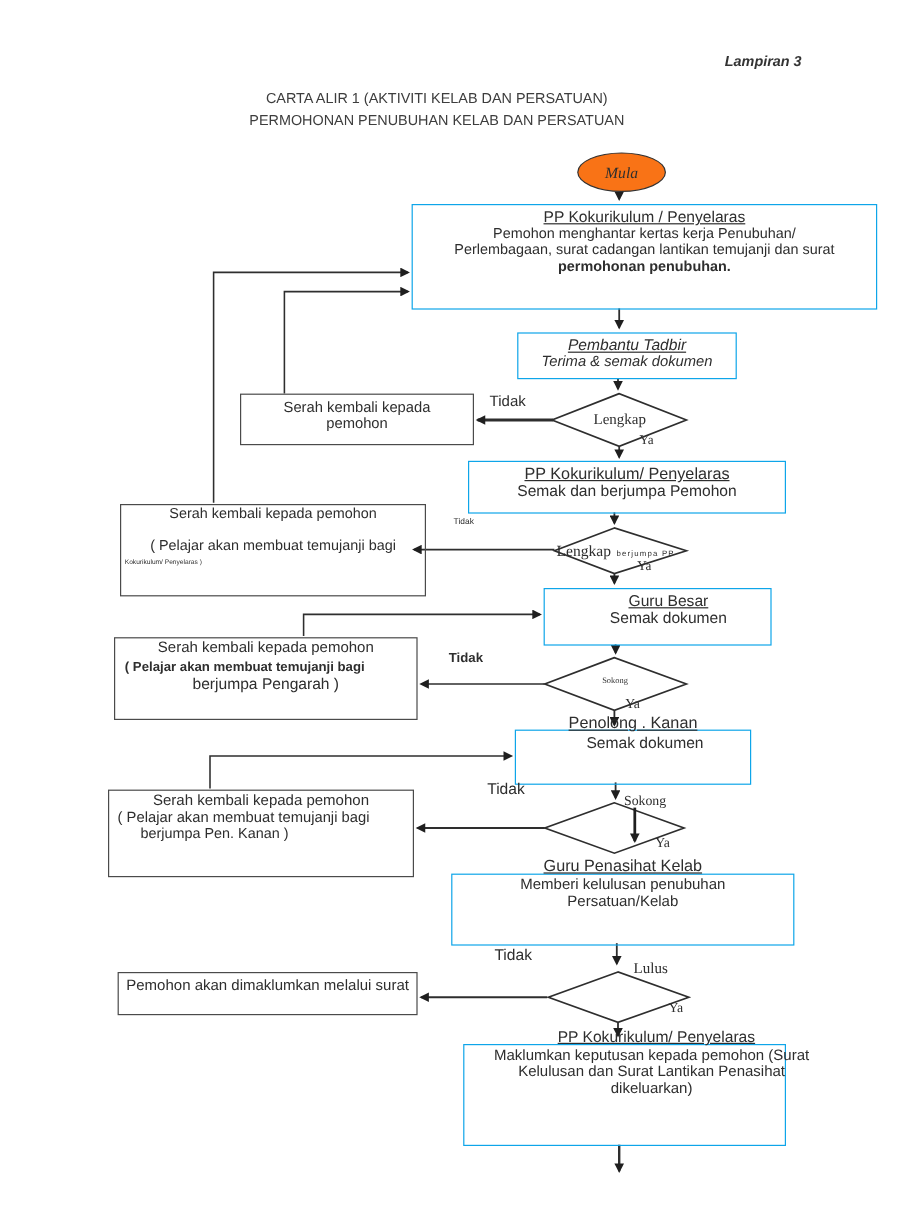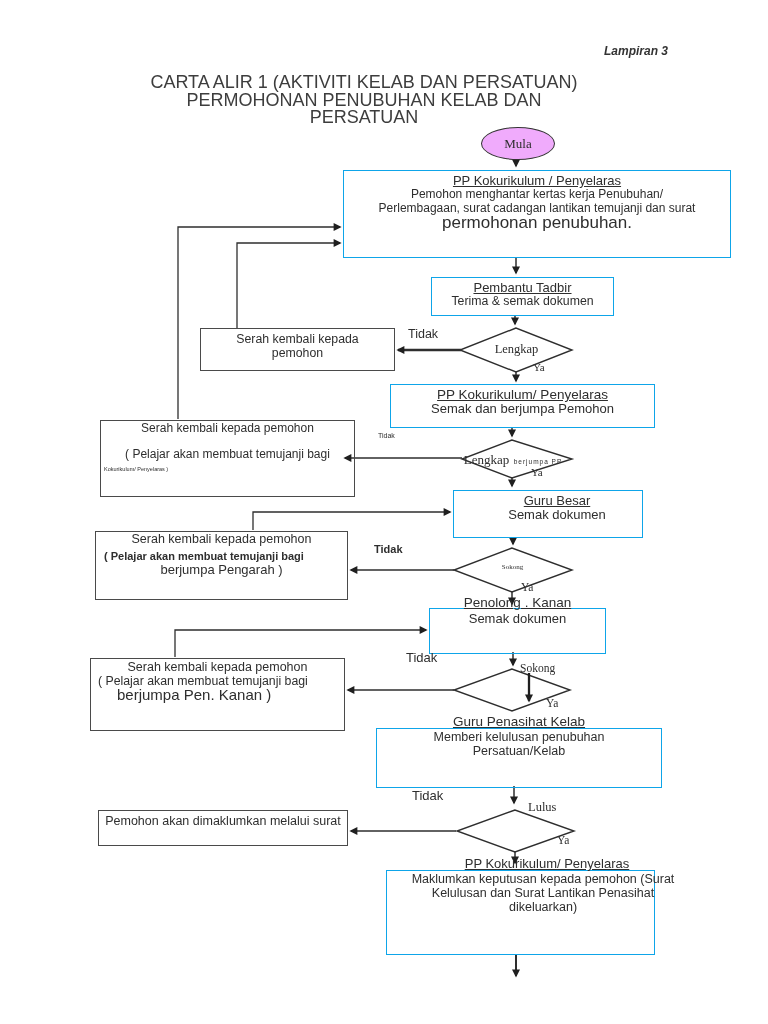--- a/index.html
+++ b/index.html
@@ -5,24 +5,24 @@
   html,body{margin:0;padding:0;background:#ffffff;}
   .page{position:relative;width:768px;height:1024px;background:#fff;overflow:hidden;
         font-family:"Liberation Sans","DejaVu Sans",sans-serif;color:#2e2e2e;}
   svg.wires{position:absolute;left:0;top:0;z-index:1;}
   .node{position:absolute;border:8px solid #0ea5e9;background:transparent;z-index:2;text-align:center;}
   .node .btitle{display:block;text-decoration:underline;font-size:13px;line-height:15px;margin-top:2px;}
   .node .bline{font-size:12.3px;line-height:13.8px;}
   .retbox{position:absolute;border:1.6px solid #4a4a4a;z-index:2;font-size:12.3px;line-height:13.5px;}
   .lbl{position:absolute;z-index:3;white-space:nowrap;}
   .serif{font-family:"Liberation Serif","DejaVu Serif",serif;}
-  .oval{position:absolute;z-index:2;background:#f0abfc;border:1.6px solid #333;border-radius:50%;
-        text-align:center;}
+  .oval{position:absolute;z-index:2;background:#f97316;border:1.6px solid #333;border-radius:50%;
+        text-align:center;font-style:italic;}
   .dlbl{position:absolute;z-index:3;text-align:center;}
-  .titleblock{position:absolute;text-align:center;font-size:18px;line-height:17.5px;color:#3d3d3d;z-index:2;}
+  .titleblock{position:absolute;text-align:center;font-size:12px;line-height:17.5px;color:#3d3d3d;z-index:2;}
   .corner{position:absolute;font-style:italic;font-weight:bold;font-size:12px;color:#333;z-index:2;}
   .overtitle{position:absolute;left:0;width:100%;text-align:center;text-decoration:underline;
              font-size:13px;line-height:15px;}
 </style>
 </head>
 <body>
 
 <div class="page">
 
   <svg class="wires" width="768" height="1024" viewBox="0 0 768 1024">
@@ -69,39 +69,39 @@
     <div>CARTA ALIR 1 (AKTIVITI KELAB DAN PERSATUAN)</div>
     <div>PERMOHONAN PENUBUHAN KELAB DAN PERSATUAN</div>
   </div>
 
   <div class="oval serif" style="left:481px;top:127px;width:72px;height:31px;line-height:31px;font-size:13px;">Mula</div>
 
   <div class="node" style="left:343px;top:170px;width:386px;height:86px;border-width:1.7px;">
     <span class="btitle">PP Kokurikulum / Penyelaras</span>
     <div class="bline" style="font-size:12px;">Pemohon menghantar kertas kerja Penubuhan/</div>
     <div class="bline" style="font-size:12px;">Perlembagaan, surat cadangan lantikan temujanji dan surat</div>
-    <div class="bline" style="font-size:17px;">permohonan penubuhan.</div>
+    <div class="bline" style="font-size:12px;font-weight:bold;">permohonan penubuhan.</div>
   </div>
 
-  <div class="node" style="left:431px;top:277px;width:181px;height:37px;border-width:1.6px;">
+  <div class="node" style="left:431px;top:277px;width:181px;height:37px;border-width:1.6px;font-style:italic;">
     <span class="btitle">Pembantu Tadbir</span>
     <div class="bline">Terima &amp; semak dokumen</div>
   </div>
 
   <div class="node" style="left:390px;top:384px;width:263px;height:42px;border-width:1.6px;">
     <span class="btitle" style="font-size:13.5px;">PP Kokurikulum/ Penyelaras</span>
     <div class="bline" style="font-size:13px;">Semak dan berjumpa Pemohon</div>
   </div>
 
   <div class="node" style="left:453px;top:490px;width:170px;height:46px;border-width:1.6px;padding-left:18px;">
     <span class="btitle">Guru Besar</span>
     <div class="bline" style="font-size:13px;">Semak dokumen</div>
   </div>
 
-  <div class="node" style="left:429px;top:608px;width:175px;height:44px;border-width:1.4px;">
+  <div class="node" style="left:429px;top:608px;width:175px;height:44px;border-width:1.4px;padding-left:20px;">
     <span class="overtitle" style="top:-14px;font-size:13.5px;">Penolong . Kanan</span>
     <div class="bline" style="font-size:13px;margin-top:3px;">Semak dokumen</div>
   </div>
 
   <div class="node" style="left:376px;top:728px;width:284px;height:58px;border-width:1.6px;">
     <span class="overtitle" style="top:-15px;font-size:13.5px;">Guru Penasihat Kelab</span>
     <div class="bline" style="font-size:12.5px;margin-top:2px;">Memberi kelulusan penubuhan</div>
     <div class="bline" style="font-size:12.5px;">Persatuan/Kelab</div>
   </div>
 
@@ -127,21 +127,21 @@
 
   <div class="retbox" style="left:95px;top:531px;width:253px;height:69px;box-sizing:border-box;">
     <div style="text-align:center;margin-top:1px;font-size:12.5px;">Serah kembali kepada pemohon</div>
     <div style="text-align:left;padding-left:8px;font-size:11px;font-weight:bold;margin-top:3px;">( Pelajar akan membuat temujanji bagi</div>
     <div style="text-align:center;font-size:13px;">berjumpa Pengarah )</div>
   </div>
 
   <div class="retbox" style="left:90px;top:658px;width:255px;height:73px;box-sizing:border-box;">
     <div style="text-align:center;margin-top:2px;font-size:12.5px;">Serah kembali kepada pemohon</div>
     <div style="text-align:left;padding-left:7px;font-size:12.3px;">( Pelajar akan membuat temujanji bagi</div>
-    <div style="text-align:left;padding-left:26px;font-size:15px;">berjumpa Pen. Kanan )</div>
+    <div style="text-align:left;padding-left:26px;font-size:12px;">berjumpa Pen. Kanan )</div>
   </div>
 
   <div class="retbox" style="left:98px;top:810px;width:250px;height:36px;box-sizing:border-box;">
     <div style="text-align:center;margin-top:4px;font-size:12.5px;">Pemohon akan dimaklumkan melalui surat</div>
   </div>
 
   <div class="dlbl serif" style="left:460px;top:342px;width:113px;font-size:12.5px;">Lengkap</div>
   <div class="dlbl" style="left:443px;top:450px;width:140px;white-space:nowrap;">
     <span class="serif" style="font-size:13px;">Lengkap</span>
     <span style="font-size:6.5px;letter-spacing:1px;">berjumpa PP</span>

